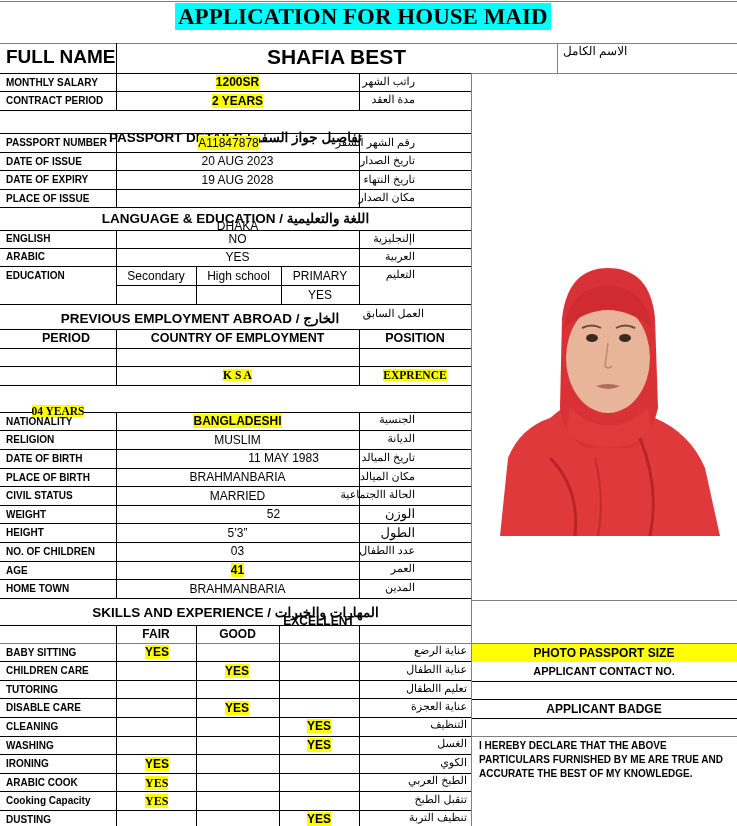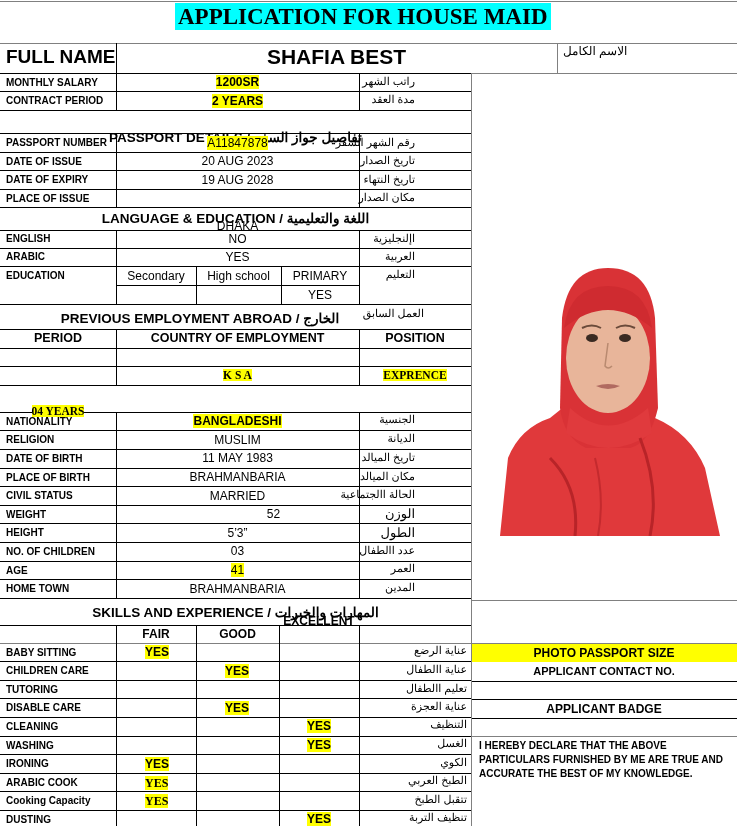--- a/index.html
+++ b/index.html
@@ -58,21 +58,21 @@
 <div class="sec" style="left:0;top:129px;width:471px;">PASSPORT DETAILS / تفاصيل جواز السفر</div>
 <div class="hline" style="left:0;top:133px;width:471px;"></div>
 <div class="hline" style="left:0;top:152px;width:471px;"></div>
 <div class="hline" style="left:0;top:170px;width:471px;"></div>
 <div class="hline" style="left:0;top:189px;width:471px;"></div>
 <div class="hline" style="left:0;top:207px;width:471px;"></div>
 <div class="vline" style="left:116px;top:133px;height:74px;"></div>
 <div class="vline" style="left:359px;top:133px;height:74px;"></div>
 
 <div class="lbl" style="top:137px;">PASSPORT NUMBER</div>
-<div class="val" style="left:116px;top:136px;width:243px;"><span class="hl">A11847878</span></div>
+<div class="val" style="left:107px;top:136px;width:243px;"><span class="hl">A11847878</span></div>
 <div class="ar" style="left:359px;top:136px;width:56px;">رقم الشهر السفر</div>
 
 <div class="lbl" style="top:156px;">DATE OF ISSUE</div>
 <div class="val" style="left:116px;top:154px;width:243px;">20 AUG 2023</div>
 <div class="ar" style="left:359px;top:154px;width:56px;">تاريخ الصدار</div>
 
 <div class="lbl" style="top:174px;">DATE OF EXPIRY</div>
 <div class="val" style="left:116px;top:173px;width:243px;">19 AUG 2028</div>
 <div class="ar" style="left:359px;top:173px;width:56px;">تاريخ النتهاء</div>
 
@@ -109,21 +109,21 @@
 <div class="sec" style="left:0;top:310px;width:400px;">PREVIOUS EMPLOYMENT ABROAD / الخارج</div>
 <div class="ar" style="left:380px;top:307px;width:44px;font-size:11px;">العمل السابق</div>
 <div class="hline" style="left:0;top:329px;width:471px;"></div>
 <div class="hline" style="left:0;top:348px;width:471px;"></div>
 <div class="hline" style="left:0;top:366px;width:471px;"></div>
 <div class="hline" style="left:0;top:385px;width:471px;"></div>
 <div class="hline" style="left:0;top:412px;width:471px;"></div>
 <div class="vline" style="left:116px;top:329px;height:56px;"></div>
 <div class="vline" style="left:359px;top:329px;height:56px;"></div>
 
-<div class="colh" style="left:0;top:331px;width:116px;">PERIOD</div>
+<div class="colh" style="left:0;top:331px;width:116px;padding-left:8px;">PERIOD</div>
 <div class="colh" style="left:116px;top:331px;width:243px;">COUNTRY OF EMPLOYMENT</div>
 <div class="colh" style="left:359px;top:331px;width:112px;">POSITION</div>
 
 <div class="val serifb" style="left:0;top:369px;width:116px;margin-top:36px;"><span class="hl">04 YEARS</span></div>
 <div class="val serifb" style="left:116px;top:369px;width:243px;"><span class="hl">K S A</span></div>
 <div class="val serifb" style="left:359px;top:369px;width:112px;"><span class="hl">EXPRENCE</span></div>
 
 <div class="vline" style="left:116px;top:412px;height:186px;"></div>
 <div class="vline" style="left:359px;top:412px;height:186px;"></div>
 <div class="hline" style="left:0;top:430px;width:471px;"></div>
@@ -139,21 +139,21 @@
 
 <div class="lbl" style="top:416px;text-align:center;">NATIONALITY</div>
 <div class="val" style="left:116px;top:414px;width:243px;font-weight:bold;"><span class="hl">BANGLADESHI</span></div>
 <div class="ar" style="left:359px;top:413px;width:56px;">الجنسية</div>
 
 <div class="lbl" style="top:434px;">RELIGION</div>
 <div class="val" style="left:116px;top:433px;width:243px;">MUSLIM</div>
 <div class="ar" style="left:359px;top:432px;width:56px;">الديانة</div>
 
 <div class="lbl" style="top:453px;">DATE OF BIRTH</div>
-<div class="val" style="left:116px;top:451px;width:243px;">11 MAY 1983</div>
+<div class="val" style="left:116px;top:451px;width:243px;padding-left:46px;">11 MAY 1983</div>
 <div class="ar" style="left:359px;top:451px;width:56px;">تاريخ الميالد</div>
 
 <div class="lbl" style="top:472px;">PLACE OF BIRTH</div>
 <div class="val" style="left:116px;top:470px;width:243px;">BRAHMANBARIA</div>
 <div class="ar" style="left:359px;top:470px;width:56px;">مكان الميالد</div>
 
 <div class="lbl" style="top:490px;">CIVIL STATUS</div>
 <div class="val" style="left:116px;top:489px;width:243px;">MARRIED</div>
 <div class="ar" style="left:345px;top:488px;width:70px;">الحالة االجتماعية</div>
 
@@ -163,21 +163,21 @@
 
 <div class="lbl" style="top:527px;">HEIGHT</div>
 <div class="val" style="left:116px;top:526px;width:243px;">5’3”</div>
 <div class="ar" style="left:359px;top:525px;width:56px;font-size:13px;">الطول</div>
 
 <div class="lbl" style="top:546px;">NO. OF CHILDREN</div>
 <div class="val" style="left:116px;top:544px;width:243px;">03</div>
 <div class="ar" style="left:359px;top:544px;width:56px;">عدد االطفال</div>
 
 <div class="lbl" style="top:565px;">AGE</div>
-<div class="val" style="left:116px;top:563px;width:243px;font-weight:normal;"><span class="hl">41</span></div>
+<div class="val" style="left:116px;top:563px;width:243px;font-weight:bold;"><span class="hl">41</span></div>
 <div class="ar" style="left:359px;top:562px;width:56px;">العمر</div>
 
 <div class="lbl" style="top:583px;">HOME TOWN</div>
 <div class="val" style="left:116px;top:582px;width:243px;">BRAHMANBARIA</div>
 <div class="ar" style="left:359px;top:581px;width:56px;">المدين</div>
 
 <div class="sec" style="left:0;top:604px;width:471px;">SKILLS AND EXPERIENCE / المهارات والخبرات</div>
 <div class="hline" style="left:0;top:625px;width:471px;"></div>
 <div class="hline gline" style="left:0;top:643px;width:471px;"></div>
 <div class="hline" style="left:0;top:661px;width:471px;"></div>

